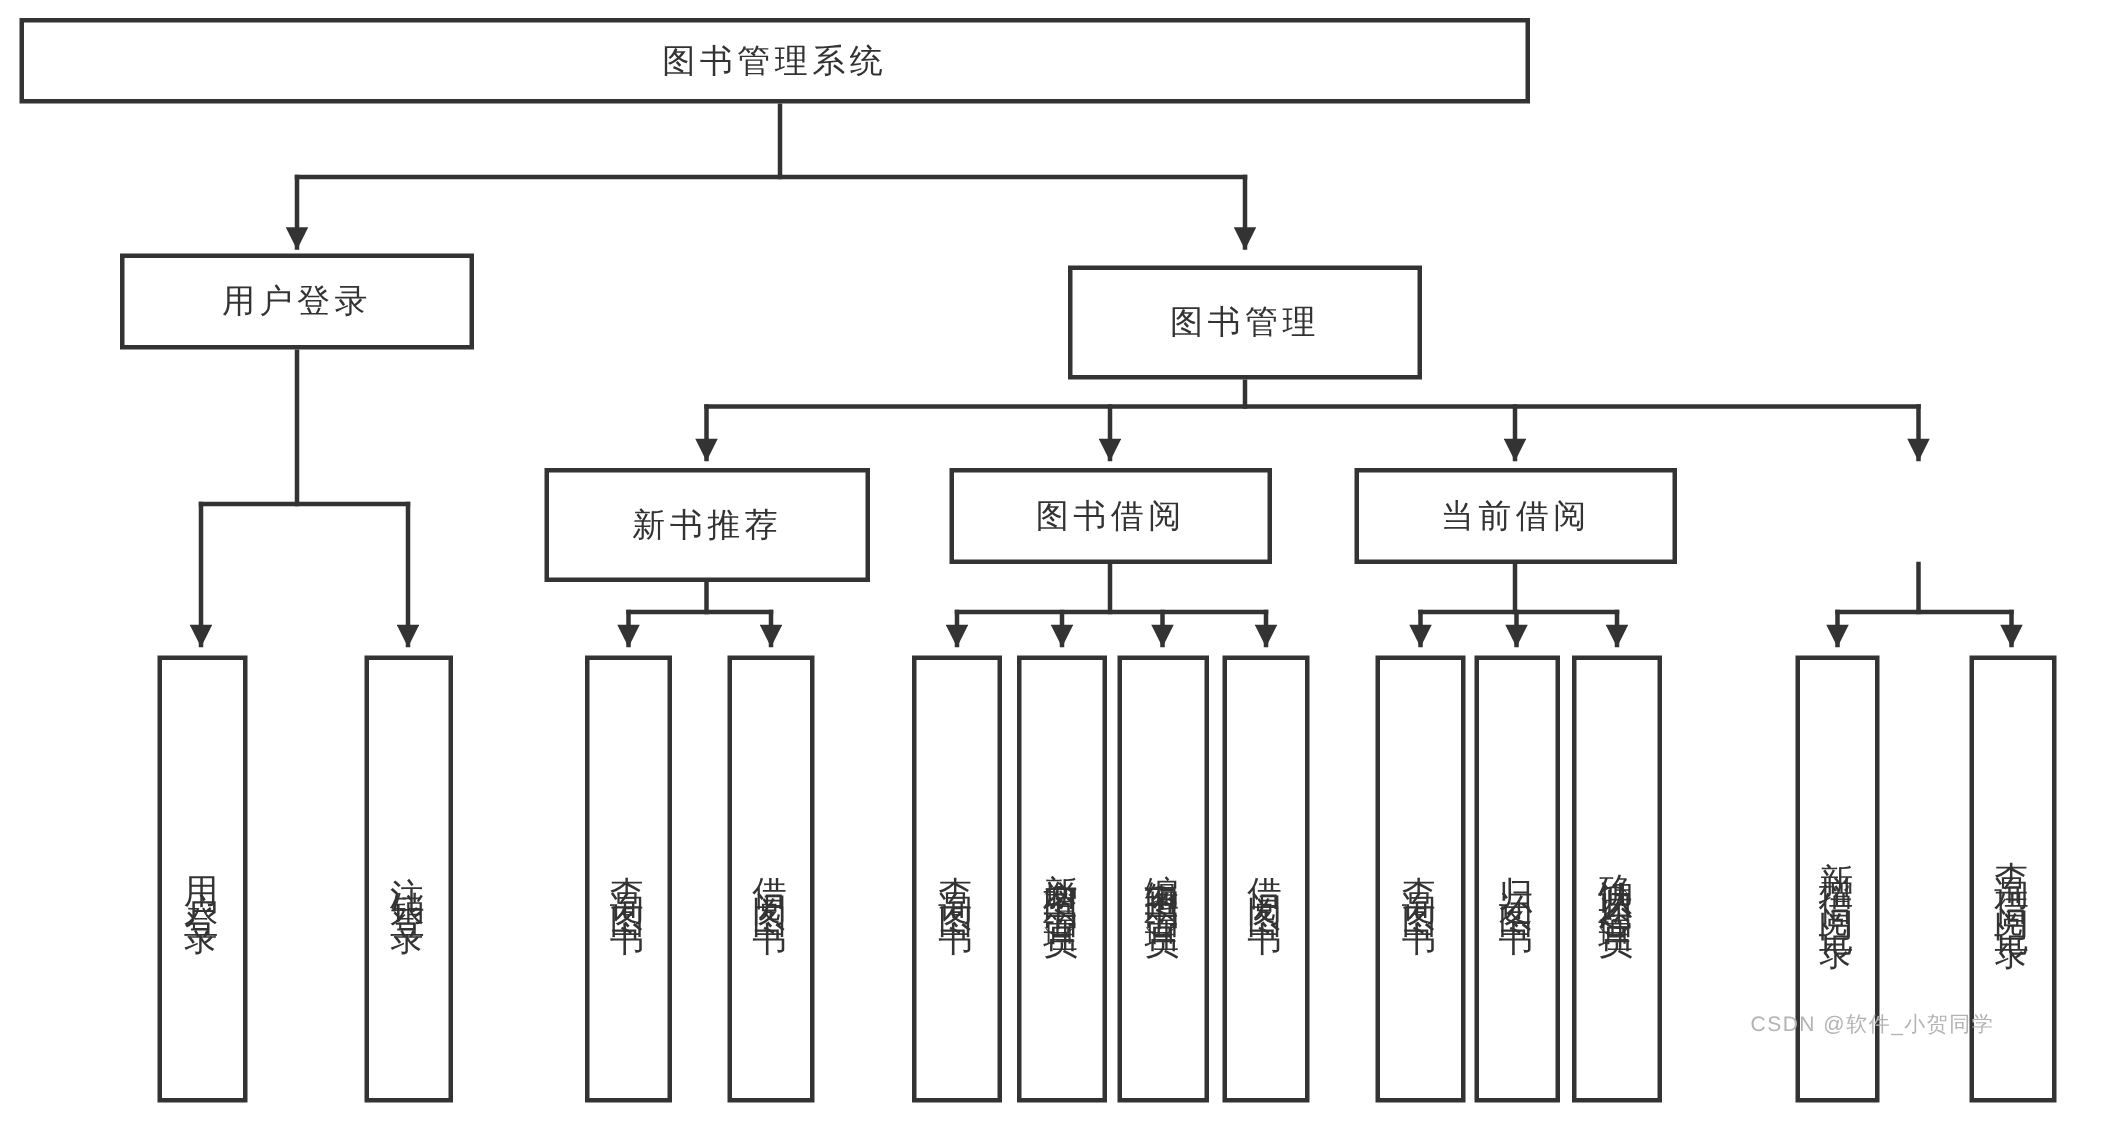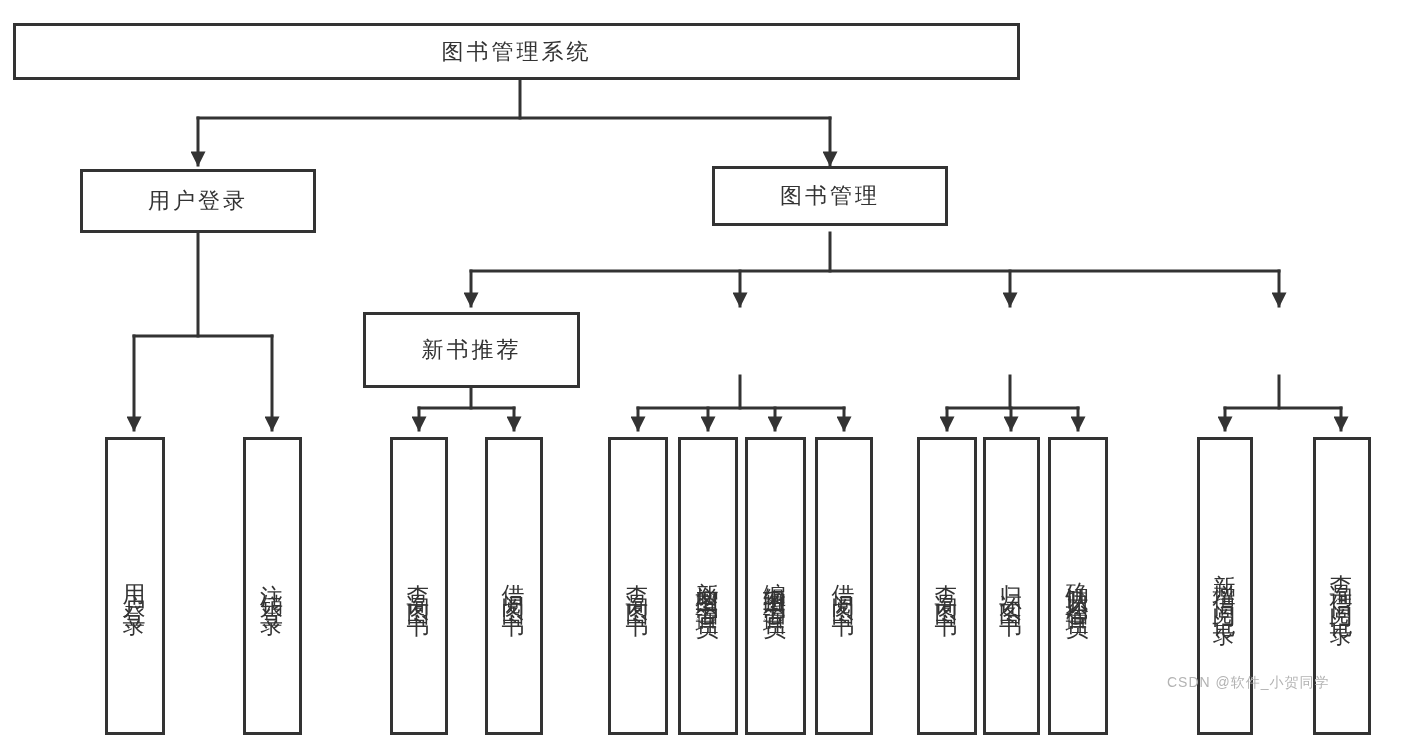--- a/index.html
+++ b/index.html
@@ -93,33 +93,39 @@
       <line x1="1011" y1="408" x2="1011" y2="430" marker-end="url(#arw)"></line>
       <line x1="1078" y1="408" x2="1078" y2="430" marker-end="url(#arw)"></line>
 
       <path d="M1279 376 V408"></path>
       <path d="M1225 408 H1341"></path>
       <line x1="1225" y1="408" x2="1225" y2="430" marker-end="url(#arw)"></line>
       <line x1="1341" y1="408" x2="1341" y2="430" marker-end="url(#arw)"></line>
     </g>
   </svg>
 
-  <div class="node" style="left:13px;top:23px;width:1007px;height:57px">
+  <div class="node" style="left:13px;top:12px;width:1007px;height:57px">
     <span>图书管理系统</span>
   </div>
 
   <div class="node" style="left:80px;top:169px;width:236px;height:64px">
     <span>用户登录</span>
   </div>
-  <div class="node" style="left:712px;top:166px;width:236px;height:60px">
+  <div class="node" style="left:712px;top:177px;width:236px;height:76px">
     <span>图书管理</span>
   </div>
 
   <div class="node" style="left:363px;top:312px;width:217px;height:76px">
     <span>新书推荐</span>
+  </div>
+  <div class="node" style="left:633px;top:312px;width:215px;height:64px">
+    <span>图书借阅</span>
+  </div>
+  <div class="node" style="left:903px;top:312px;width:215px;height:64px">
+    <span>当前借阅</span>
   </div>
 
   <div class="leaf" style="left:105px;width:60px">
     <span>用户登录</span>
   </div>
   <div class="leaf" style="left:243px;width:59px">
     <span>注销登录</span>
   </div>
 
   <div class="leaf" style="left:390px;width:58px">

